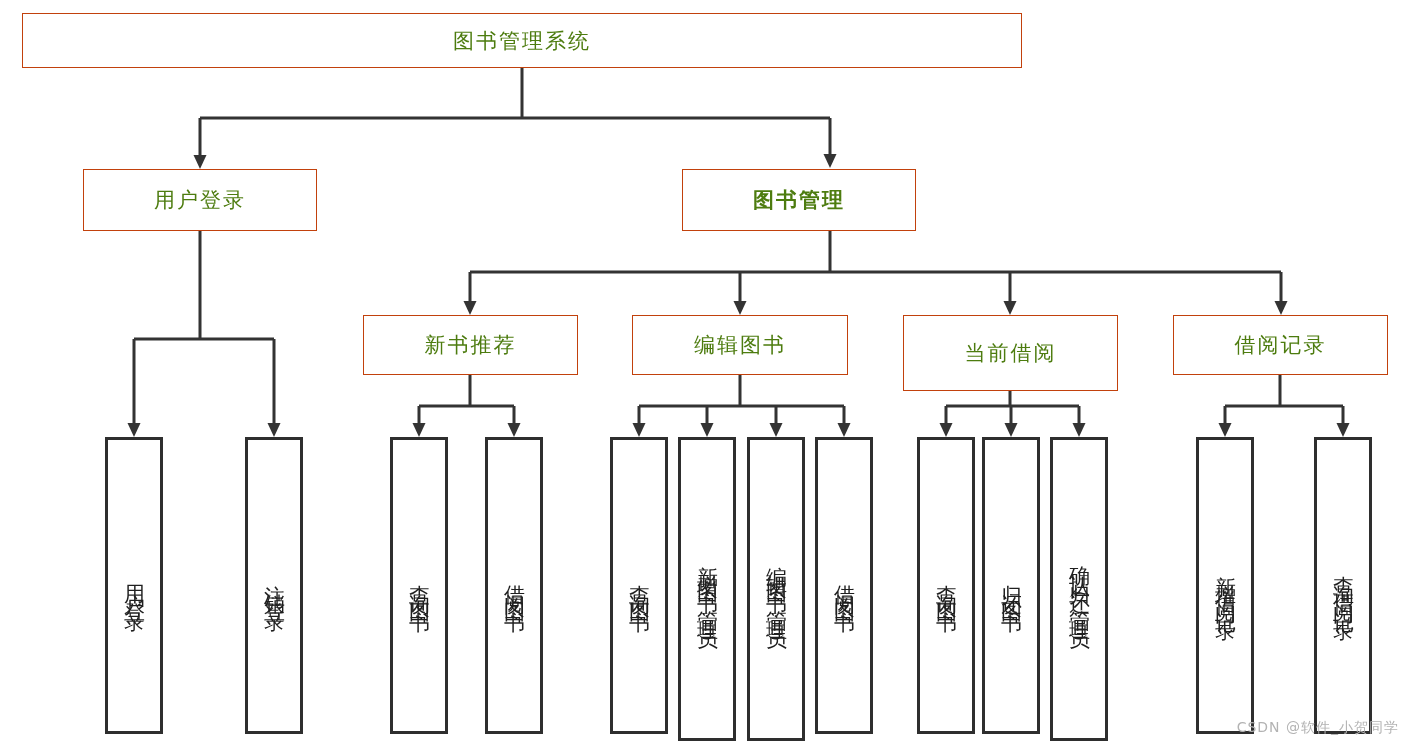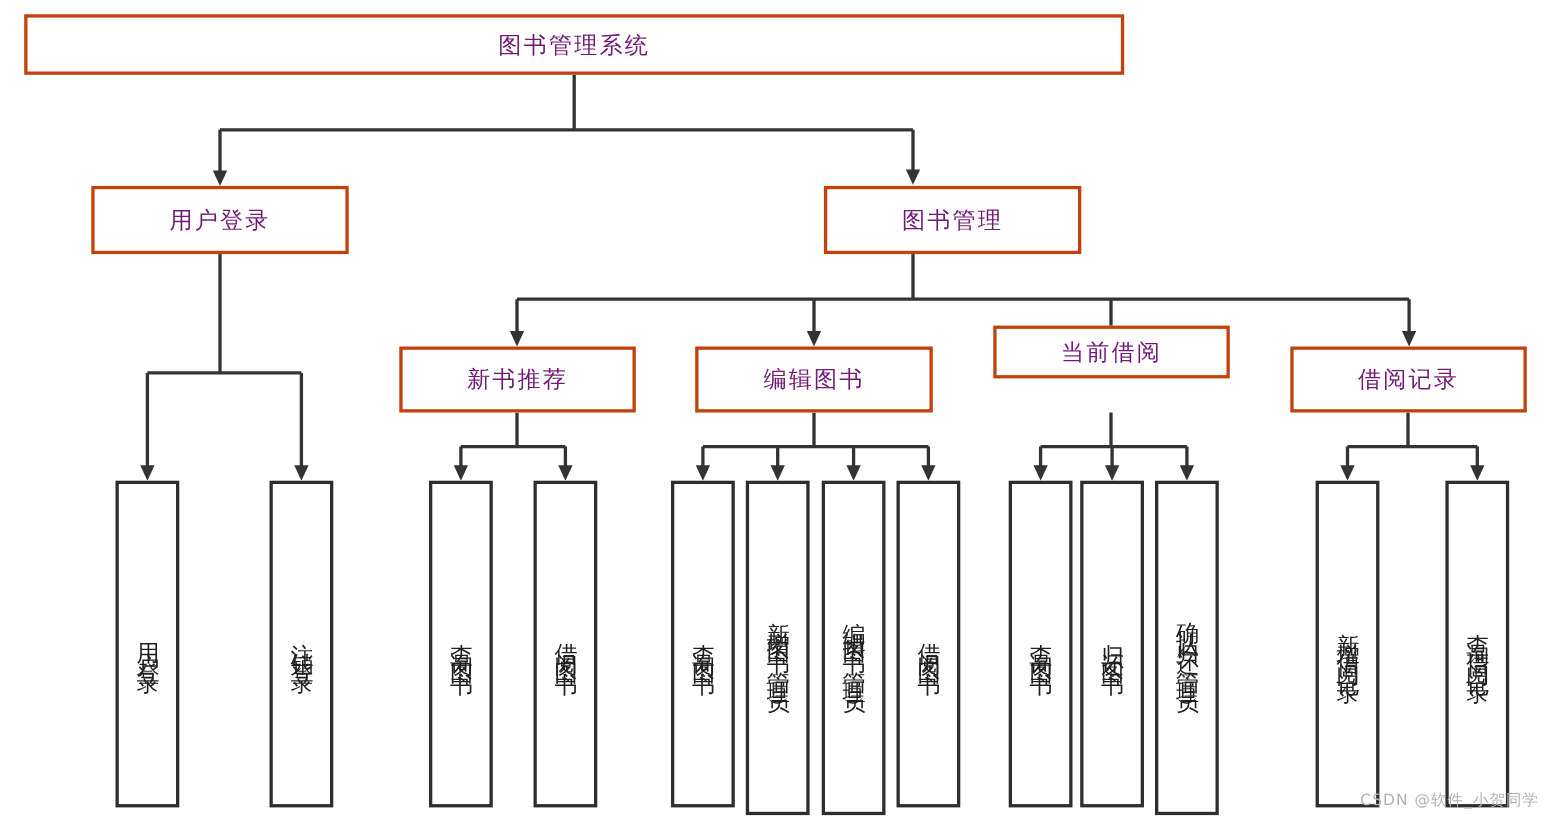--- a/index.html
+++ b/index.html
@@ -10,24 +10,24 @@
     overflow:hidden;
     font-family:"DejaVu Sans","Liberation Sans",sans-serif;
   }
   .connector-layer{
     position:absolute;left:0;top:0;width:1405px;height:747px;
     pointer-events:none;
   }
   .hbox{
     position:absolute;
     box-sizing:border-box;
-    border:3px solid #c2410c;
+    border:1px solid #c2410c;
     background:#ffffff;
     display:flex;align-items:center;justify-content:center;
-    font-size:21px;letter-spacing:2px;color:#701a75;
+    font-size:21px;letter-spacing:2px;color:#4d7c0f;
     white-space:nowrap;
   }
   .leaf{
     position:absolute;
     top:437px;width:58px;height:297px;
     box-sizing:border-box;
     border:3px solid #2e2e2e;
     background:#ffffff;
     display:flex;align-items:center;justify-content:center;
   }
@@ -103,25 +103,25 @@
     <g>
       <path d="M1280,375 V406 M1225,406 H1343 M1225,406 V424 M1343,406 V424"></path>
       <polygon points="1218.5,423 1231.5,423 1225,437"></polygon>
       <polygon points="1336.5,423 1349.5,423 1343,437"></polygon>
     </g>
   </svg>
 
   <div class="hbox" style="left:22px;top:13px;width:1000px;height:55px;">图书管理系统</div>
 
   <div class="hbox" style="left:83px;top:169px;width:234px;height:62px;">用户登录</div>
-  <div class="hbox" style="left:749px;top:169px;width:234px;height:62px;">图书管理</div>
+  <div class="hbox" style="left:682px;top:169px;width:234px;height:62px;font-weight:bold;">图书管理</div>
 
   <div class="hbox" style="left:363px;top:315px;width:215px;height:60px;">新书推荐</div>
   <div class="hbox" style="left:632px;top:315px;width:216px;height:60px;">编辑图书</div>
-  <div class="hbox" style="left:903px;top:296px;width:215px;height:48px;">当前借阅</div>
+  <div class="hbox" style="left:903px;top:315px;width:215px;height:76px;">当前借阅</div>
   <div class="hbox" style="left:1173px;top:315px;width:215px;height:60px;">借阅记录</div>
 
   <div class="leaf" style="left:105px;">
     <span class="vtext">用户登录</span>
   </div>
   <div class="leaf" style="left:245px;">
     <span class="vtext">注销登录</span>
   </div>
 
   <div class="leaf" style="left:390px;">

